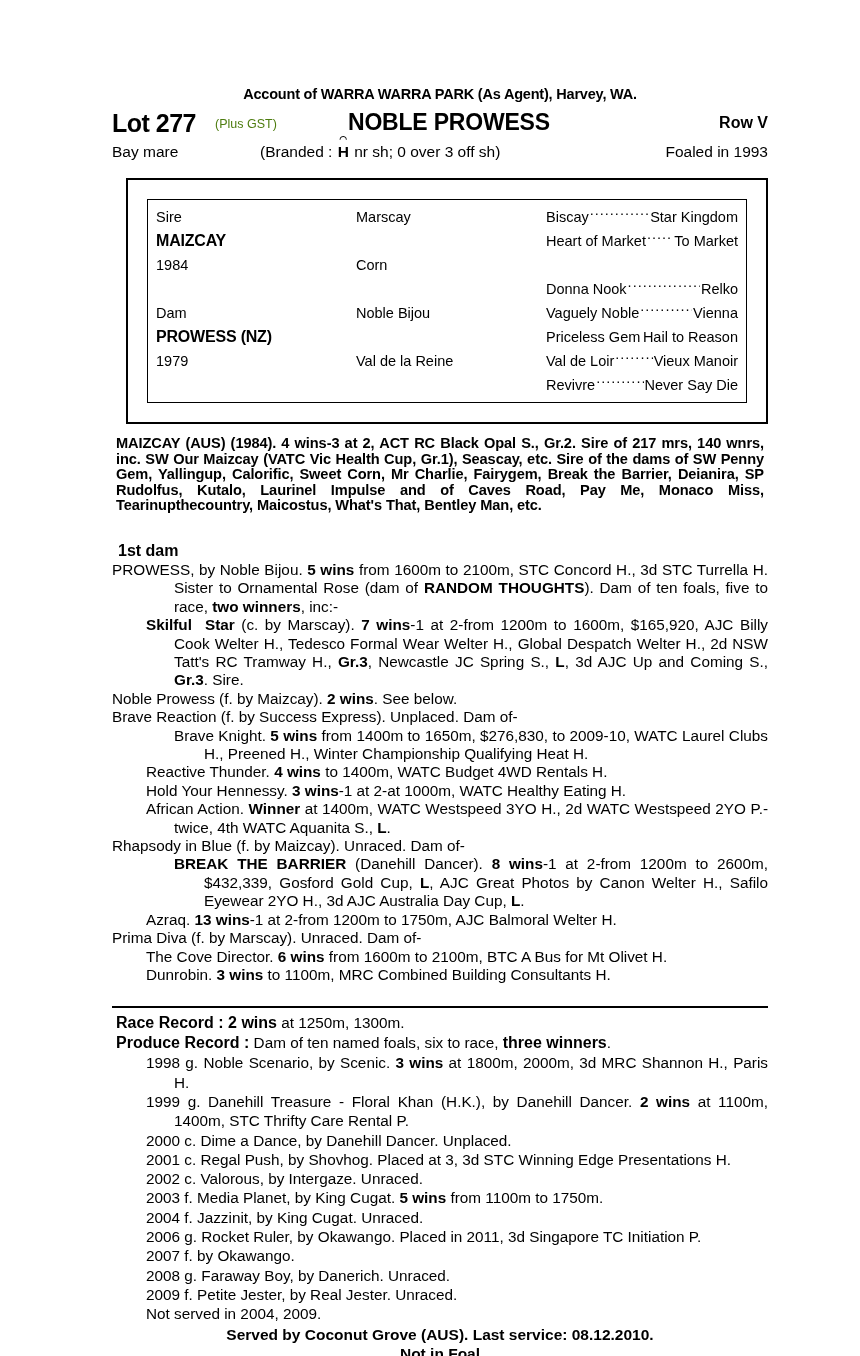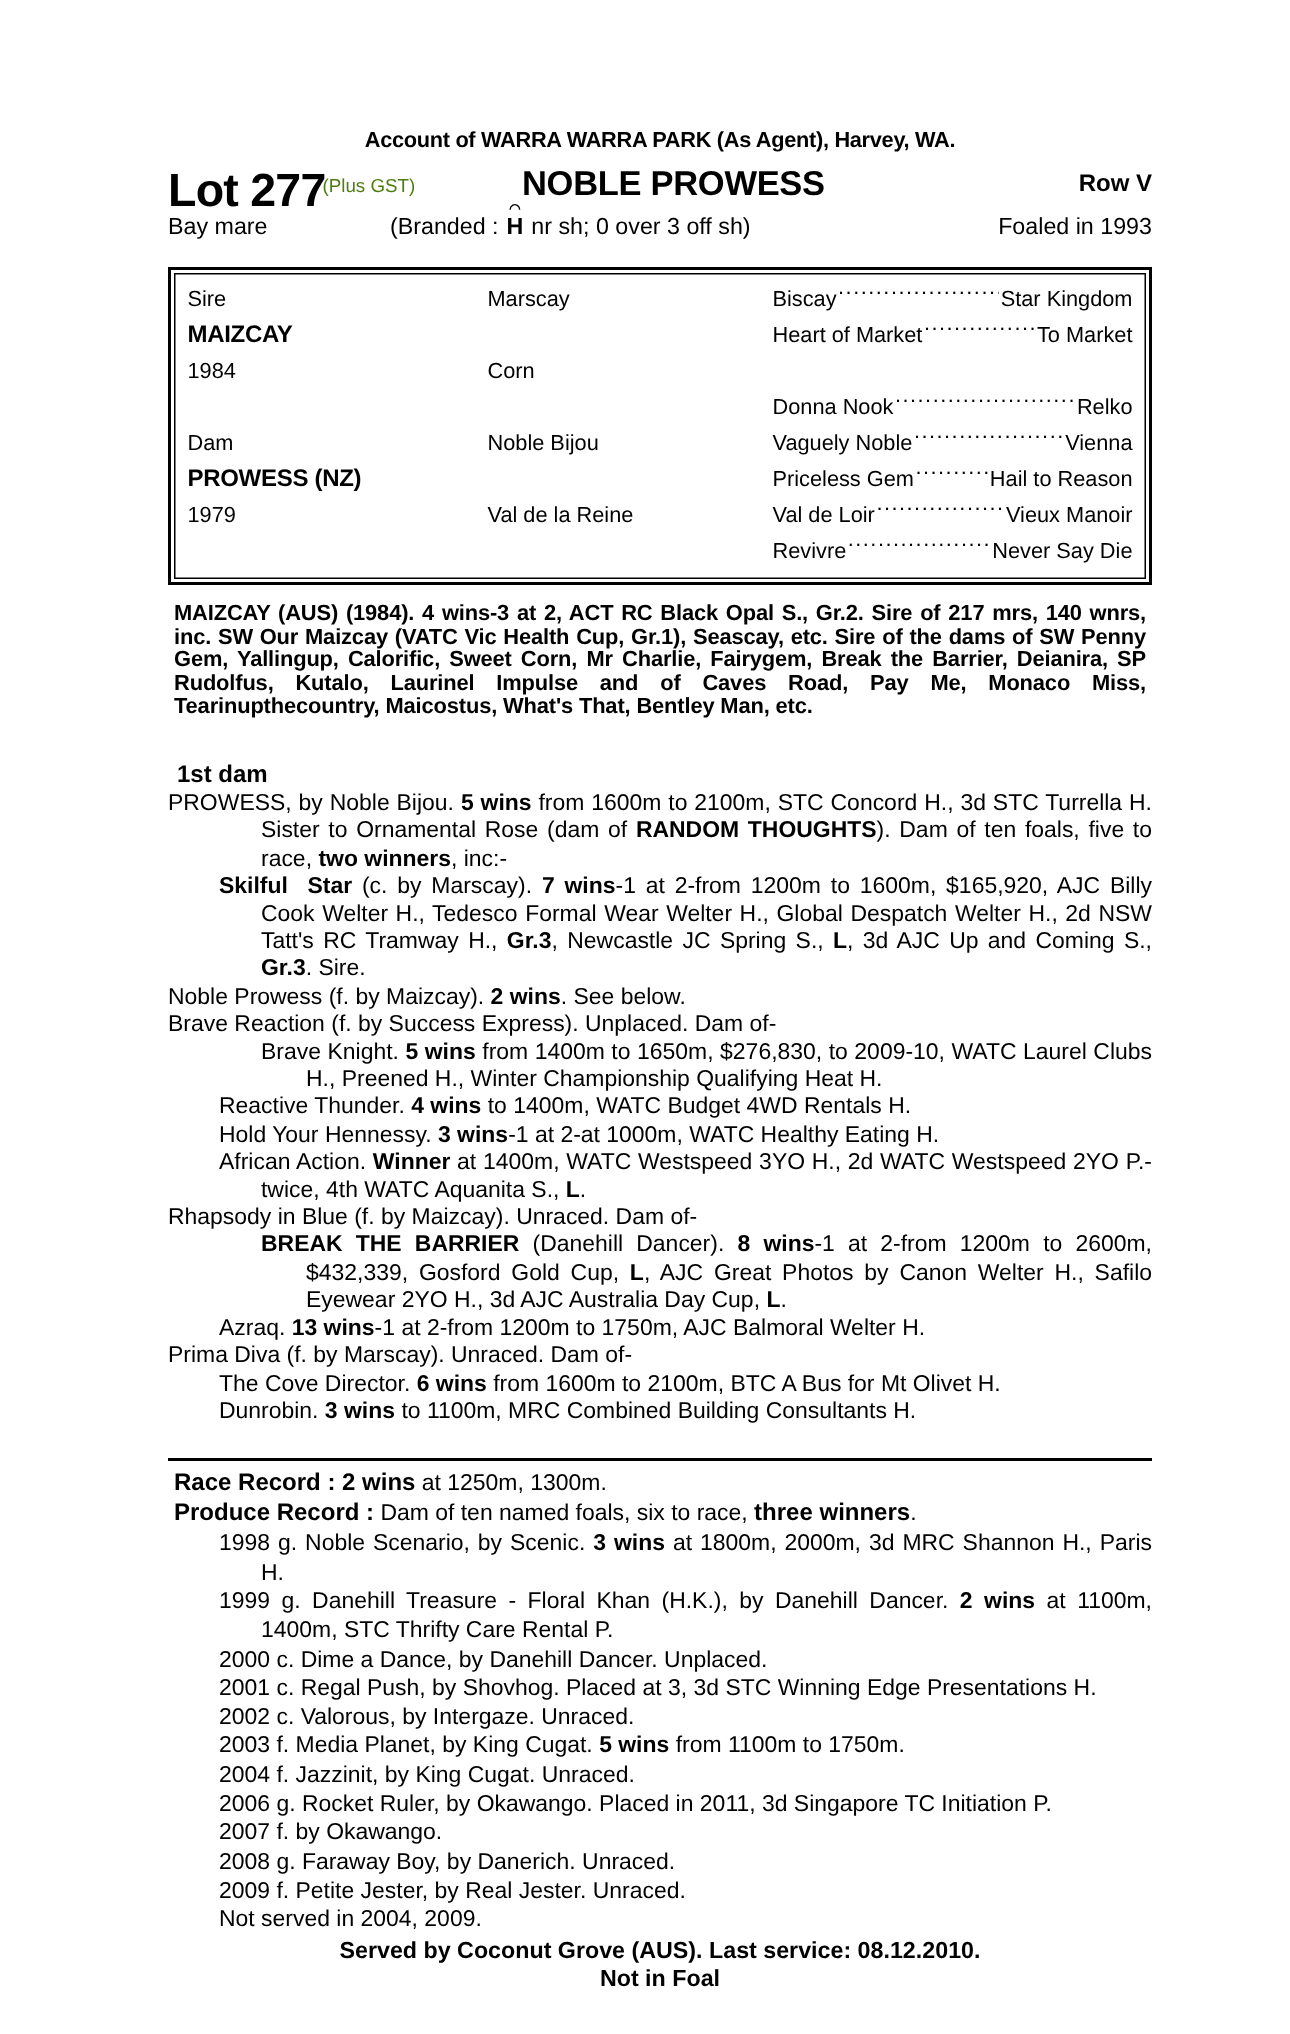--- a/index.html
+++ b/index.html
@@ -34,21 +34,21 @@
     font-weight: bold;
     font-size: 14.5px;
     letter-spacing: -0.2px;
     margin-bottom: 7px;
   }
   .lot-row {
     position: relative;
     height: 30px;
   }
   .lot-no {
-    font-size: 31px;
+    font-size: 25px;
     font-weight: bold;
     letter-spacing: -0.5px;
     position: absolute;
     left: 0;
     top: 0;
   }
   .gst {
     font-size: 12.5px;
     position: absolute;
     left: 103px;
@@ -93,21 +93,22 @@
     transform: translateX(-50%);
     font-size: 9px;
     line-height: 9px;
     font-weight: bold;
   }
 
   
   .ped-wrap {
     margin-top: 9px;
     border: 2px solid #000;
-    padding: 2px;
+    padding: 19px;
+    margin-left: 14px;
   }
   .ped-inner {
     border: 1px solid #000;
     padding: 5px 0 5px 0;
   }
   .ped-row {
     position: relative;
     height: 24px;
     font-size: 14.5px;
     line-height: 24px;

